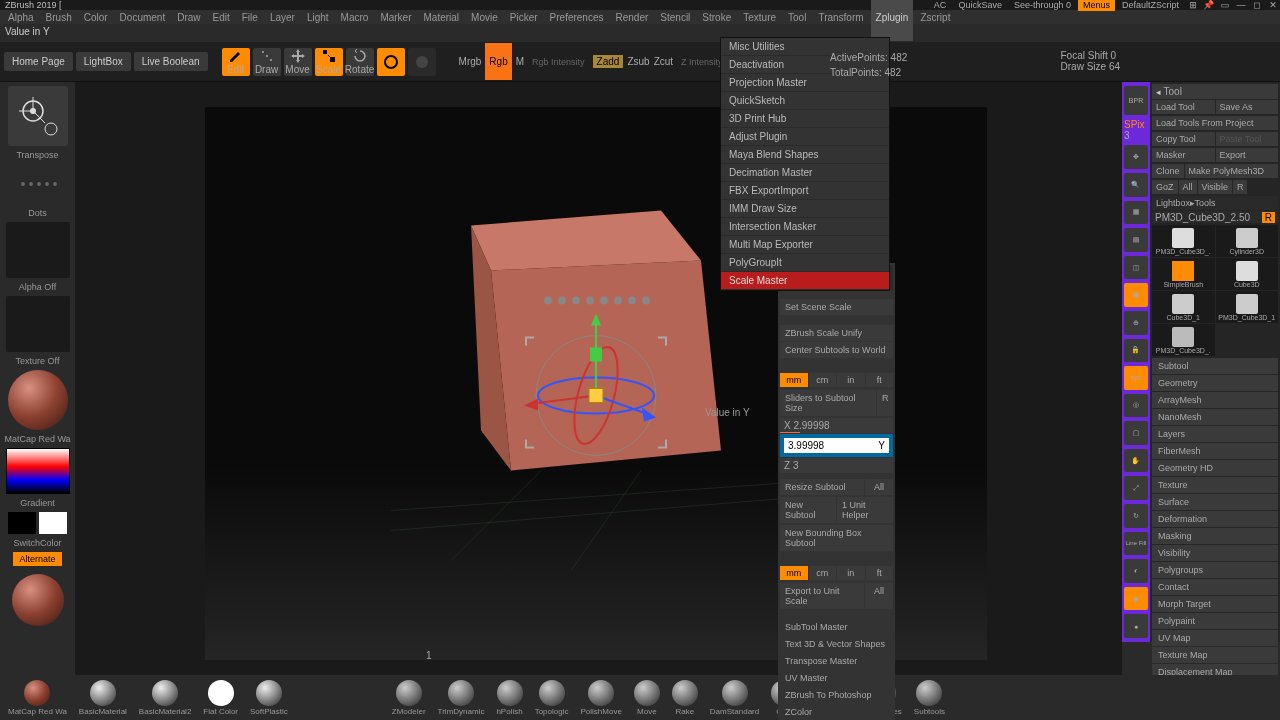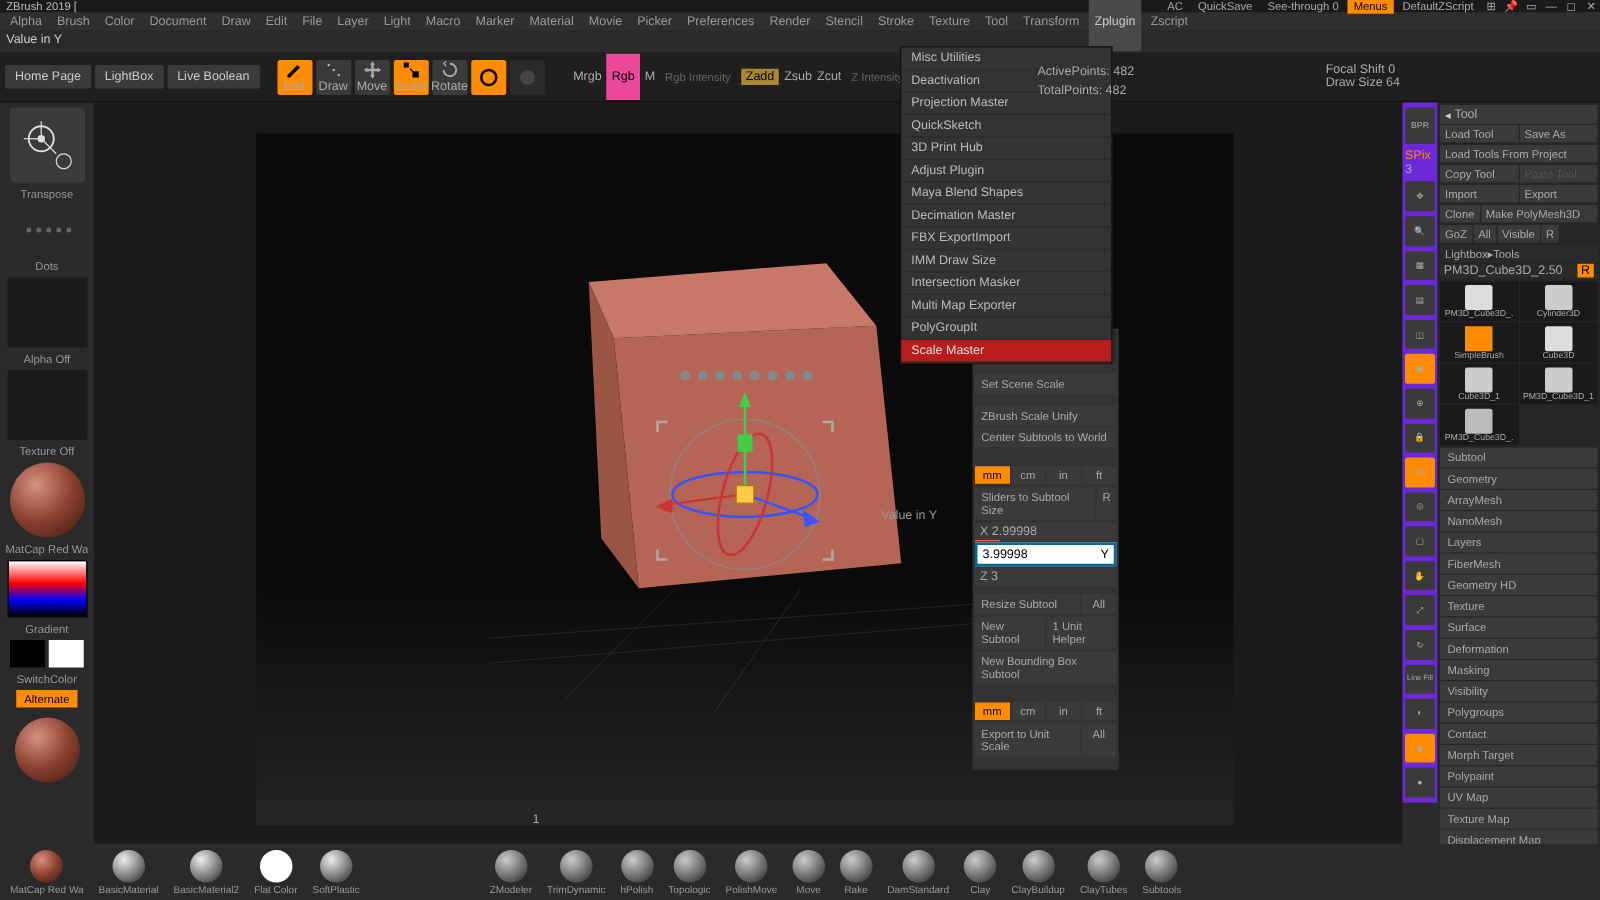--- a/index.html
+++ b/index.html
@@ -42,39 +42,39 @@
 .r-icon.active{background:#ff8c00}
 
 .right-panel{width:130px;background:#252525;padding:2px}
 .rp-header{background:#3a3a3a;padding:2px 4px;font-size:9px;color:#ccc;display:flex;align-items:center;gap:3px}
 .rp-btn{background:#3a3a3a;padding:2px 4px;font-size:9px;margin:1px 0;flex:1;text-align:left}
 .rp-row{display:flex;gap:1px}
 .rp-btn.small{flex:0 0 auto;padding:2px 4px}
 .rp-tool-grid{display:grid;grid-template-columns:1fr 1fr;gap:1px;margin:2px 0}
 .rp-tool-cell{height:32px;background:#1a1a1a;display:flex;flex-direction:column;align-items:center;justify-content:center;font-size:7px;position:relative}
 .rp-section{background:#3a3a3a;padding:3px 6px;font-size:9px;margin:1px 0;cursor:pointer}
-.rp-slider{background:#2a2a2a;height:12px;display:flex;align-items:flex-start;padding:0 3px;font-size:8px}
+.rp-slider{background:#2a2a2a;height:12px;display:flex;align-items:center;padding:0 3px;font-size:8px}
 
 .canvas-area{position:absolute;left:75px;top:82px;right:158px;bottom:45px;background:#1a1a1a}
 .viewport{position:absolute;left:130px;top:25px;right:135px;bottom:15px;background:linear-gradient(to bottom,#0a0a0a 65%,#252525)}
 .cube{position:absolute;left:50%;top:50%;transform:translate(-50%,-55%);width:310px;height:370px}
 .gizmo-label{position:absolute;color:#999;font-size:10px}
 
 .dropdown{position:absolute;left:720px;top:37px;width:170px;background:#333;border:1px solid #111;z-index:100}
 .dropdown-item{padding:3px 8px;font-size:10px;color:#bbb;border-bottom:1px solid #2a2a2a}
 .dropdown-item.selected{background:#b91c1c;color:#ddd}
 
 .plugin-panel{position:absolute;left:778px;top:263px;width:117px;background:#333;z-index:99;padding:2px}
 .pp-header{background:#2a2a2a;padding:4px;text-align:center;font-weight:bold;position:relative}
 .pp-btn{background:#3a3a3a;padding:3px 5px;margin:1px 0;font-size:9px}
 .pp-units{display:flex;gap:1px;margin:2px 0}
 .pp-unit{flex:1;background:#3a3a3a;padding:2px;text-align:center;font-size:9px}
 .pp-unit.active{background:#ff8c00;color:#000}
 .pp-slider{background:#3a3a3a;padding:2px 4px;font-size:9px;margin:1px 0;display:flex;justify-content:space-between;position:relative}
-.pp-slider.editing{background:#fff;color:#000;border:2px solid #0369a1}
+.pp-slider.editing{background:#fff;color:#000;border:4px solid #0369a1}
 .pp-slider.editing span{color:#000}
 .pp-row{display:flex;gap:1px}
 
 .stats{position:absolute;left:830px;top:50px;z-index:101;font-size:9px;color:#999;line-height:15px}
 
 .bottom-shelf{position:absolute;bottom:0;left:0;right:0;height:45px;background:#2a2a2a;display:flex;align-items:center;padding:0 8px;gap:12px}
 .brush-item{display:flex;flex-direction:column;align-items:center;gap:1px}
 .brush-sphere{width:26px;height:26px;border-radius:50%;background:radial-gradient(circle at 35% 30%,#eee,#888 50%,#222)}
 .brush-lbl{font-size:8px;color:#999}
 .brush-item.active .brush-sphere{background:radial-gradient(circle at 35% 30%,#d89080,#8b4030 50%,#3a1810)}
@@ -177,21 +177,21 @@
     </div>
   <div class="tool-icon" style="background:#2a2a2a">
       <svg viewBox="0 0 16 16">
         <circle cx="8" cy="8" r="6" fill="#444"></circle>
       </svg>
     </div>
 
   <div class="toolbar-right">
     <div class="tb-slider">
       <span>Mrgb</span>
-      <span style="background:#ec4899;color:#000;padding:13px 4px">Rgb</span>
+      <span style="background:#f97316;color:#000;padding:13px 4px">Rgb</span>
       <span>M</span>
     </div>
     <span class="tb-slider">Rgb Intensity</span>
     <div class="tb-slider gold">
       <span style="background:#aa8833;color:#000;padding:1px 4px">Zadd</span>
       <span>Zsub</span>
       <span>Zcut</span>
     </div>
     <span class="tb-slider">Z Intensity</span>
   </div>
@@ -356,20 +356,28 @@
       <div class="pp-unit active">mm</div>
       <div class="pp-unit">cm</div>
       <div class="pp-unit">in</div>
       <div class="pp-unit">ft</div>
     </div>
   <div class="pp-row">
       <div class="pp-btn" style="flex:1">Export to Unit Scale</div>
       <div class="pp-btn" style="width:28px;text-align:center">All</div>
     </div>
   <div style="height:8px"></div>
+  <div id="dropdown2">
+      <div class="pp-btn" style="background: rgb(51, 51, 51); padding: 3px 5px;">SubTool Master</div>
+      <div class="pp-btn" style="background: rgb(51, 51, 51); padding: 3px 5px;">Text 3D &amp; Vector Shapes</div>
+      <div class="pp-btn" style="background: rgb(51, 51, 51); padding: 3px 5px;">Transpose Master</div>
+      <div class="pp-btn" style="background: rgb(51, 51, 51); padding: 3px 5px;">UV Master</div>
+      <div class="pp-btn" style="background: rgb(51, 51, 51); padding: 3px 5px;">ZBrush To Photoshop</div>
+      <div class="pp-btn" style="background: rgb(51, 51, 51); padding: 3px 5px;">ZColor</div>
+    </div>
 </div>
 
 <div class="sidebars-right">
   <div class="right-icons">
     <div class="r-icon" style="height:30px;font-size:7px">BPR</div>
     <div style="font-size:8px"><span style="color:#ff8c00">SPix</span> <span>3</span></div>
     <div class="r-icon">✥</div>
     <div class="r-icon">🔍</div>
     <div class="r-icon">▦</div>
     <div class="r-icon">▤</div>
@@ -394,21 +402,21 @@
     <div class="rp-row">
         <div class="rp-btn">Load Tool</div>
         <div class="rp-btn">Save As</div>
       </div>
     <div class="rp-btn">Load Tools From Project</div>
     <div class="rp-row">
         <div class="rp-btn">Copy Tool</div>
         <div class="rp-btn" style="color:#555">Paste Tool</div>
       </div>
     <div class="rp-row">
-        <div class="rp-btn">Import</div>
+        <div class="rp-btn">Masker</div>
         <div class="rp-btn">Export</div>
       </div>
     <div class="rp-row">
         <div class="rp-btn small">Clone</div>
         <div class="rp-btn">Make PolyMesh3D</div>
       </div>
     <div class="rp-row">
         <div class="rp-btn small">GoZ</div>
         <div class="rp-btn small">All</div>
         <div class="rp-btn small">Visible</div>

